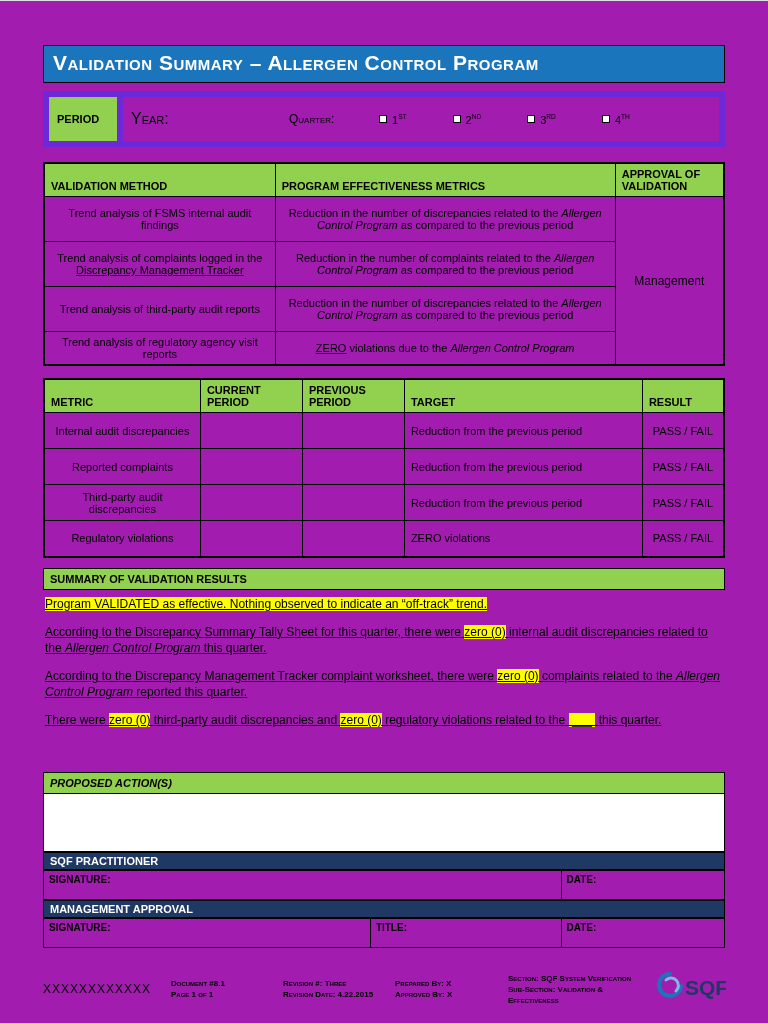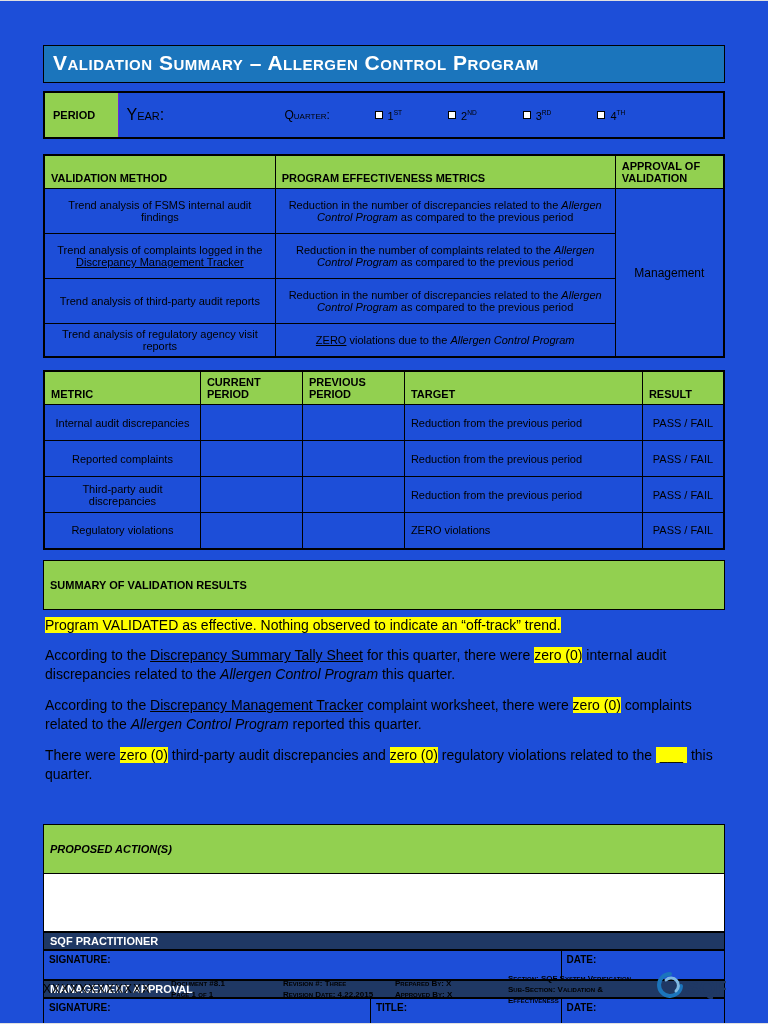--- a/index.html
+++ b/index.html
@@ -1,28 +1,28 @@
 <!DOCTYPE html>
 <html><head>
 <meta charset="utf-8">
 <style>
   * { margin:0; padding:0; box-sizing:border-box; }
   html,body { background:#fff; }
   body { width:768px; height:1024px; font-family:"Liberation Sans", sans-serif; color:#000; }
-  .page { position:relative; width:768px; height:1024px; background:#1d4ed8; overflow:hidden;
+  .page { position:relative; width:768px; height:1024px; background:#a21caf; overflow:hidden;
           border-top:1px solid #e0e0e0; border-bottom:1px solid #e0e0e0; }
   .content { position:absolute; left:43px; top:44px; width:682px; }
 
   
   .title-bar { background:#1b75bc; border:1px solid #000; color:#fff; padding:5px 9px 7px; }
   .title-bar h1 { font-size:21px; font-weight:bold; font-variant:small-caps; letter-spacing:.5px; }
 
   
   .period-table { width:100%; border-collapse:collapse; margin-top:8px; border:2px solid #000; }
-  .period-table td { border:1px solid #6d28d9; font-size:11px; padding:13px 8px; vertical-align:middle; }
+  .period-table td { border:6px solid #6d28d9; font-size:11px; padding:13px 8px; vertical-align:middle; }
   .period-label { background:#92d050; font-weight:bold; width:74px; font-size:11px; }
   .period-fields { display:flex; align-items:center; }
   .sc { font-variant:small-caps; }
   .year-label { width:158px; font-size:16px; }
   .quarter-label { width:90px; font-size:12px; }
   .q-item { display:flex; align-items:center; margin-right:46px; font-size:11px; }
   .cbx { display:inline-block; width:8px; height:8px; border:1.5px solid #000; margin-right:5px; background:#fff; }
   sup { font-size:.6em; vertical-align:super; }
 
   
@@ -37,25 +37,25 @@
   .vtable td.freq { text-align:center; font-size:12px; }
   .vtable tr.lastrow td { height:32px; }
 
   .mtable { margin-top:12px; }
   .mtable td { height:36px; }
   .mtable td.mname { text-align:center; }
   .mtable td.target { text-align:left; }
   .mtable td.result { text-align:center; }
 
   
-  .green-bar { background:#92d050; border:1px solid #000; font-weight:bold; font-size:11px; padding:18px 6px; }
+  .green-bar { background:#92d050; border:1px solid #000; font-weight:bold; font-size:11px; padding:4px 6px; }
   .navy-bar { background:#1f3864; border:1px solid #000; color:#fff; font-weight:bold; font-size:11px; padding:2px 6px; }
 
   .summary-wrap { margin-top:10px; }
-  .summary-body { padding:6px 2px 4px; font-size:14px; line-height:1.35; min-height:158px; }
+  .summary-body { padding:6px 2px 4px; font-size:12px; line-height:1.35; min-height:158px;text-decoration:underline; }
   .summary-body .hl { background:#ffff00; }
   .summary-body p { margin-bottom:12px; }
   mark { background:#ffff00; color:inherit; }
 
   .proposed-wrap { margin-top:24px;font-style:italic; }
   .proposed-box { border:1px solid #000; border-top:none; height:58px; background:#fff; }
 
   .sign-section { margin-top:0; }
   .sign-table { width:100%; border-collapse:collapse; border:1px solid #000; }
   .sign-table td { border:1px solid #000; font-size:10px; font-weight:bold; padding:3px 5px 14px; vertical-align:top; }

